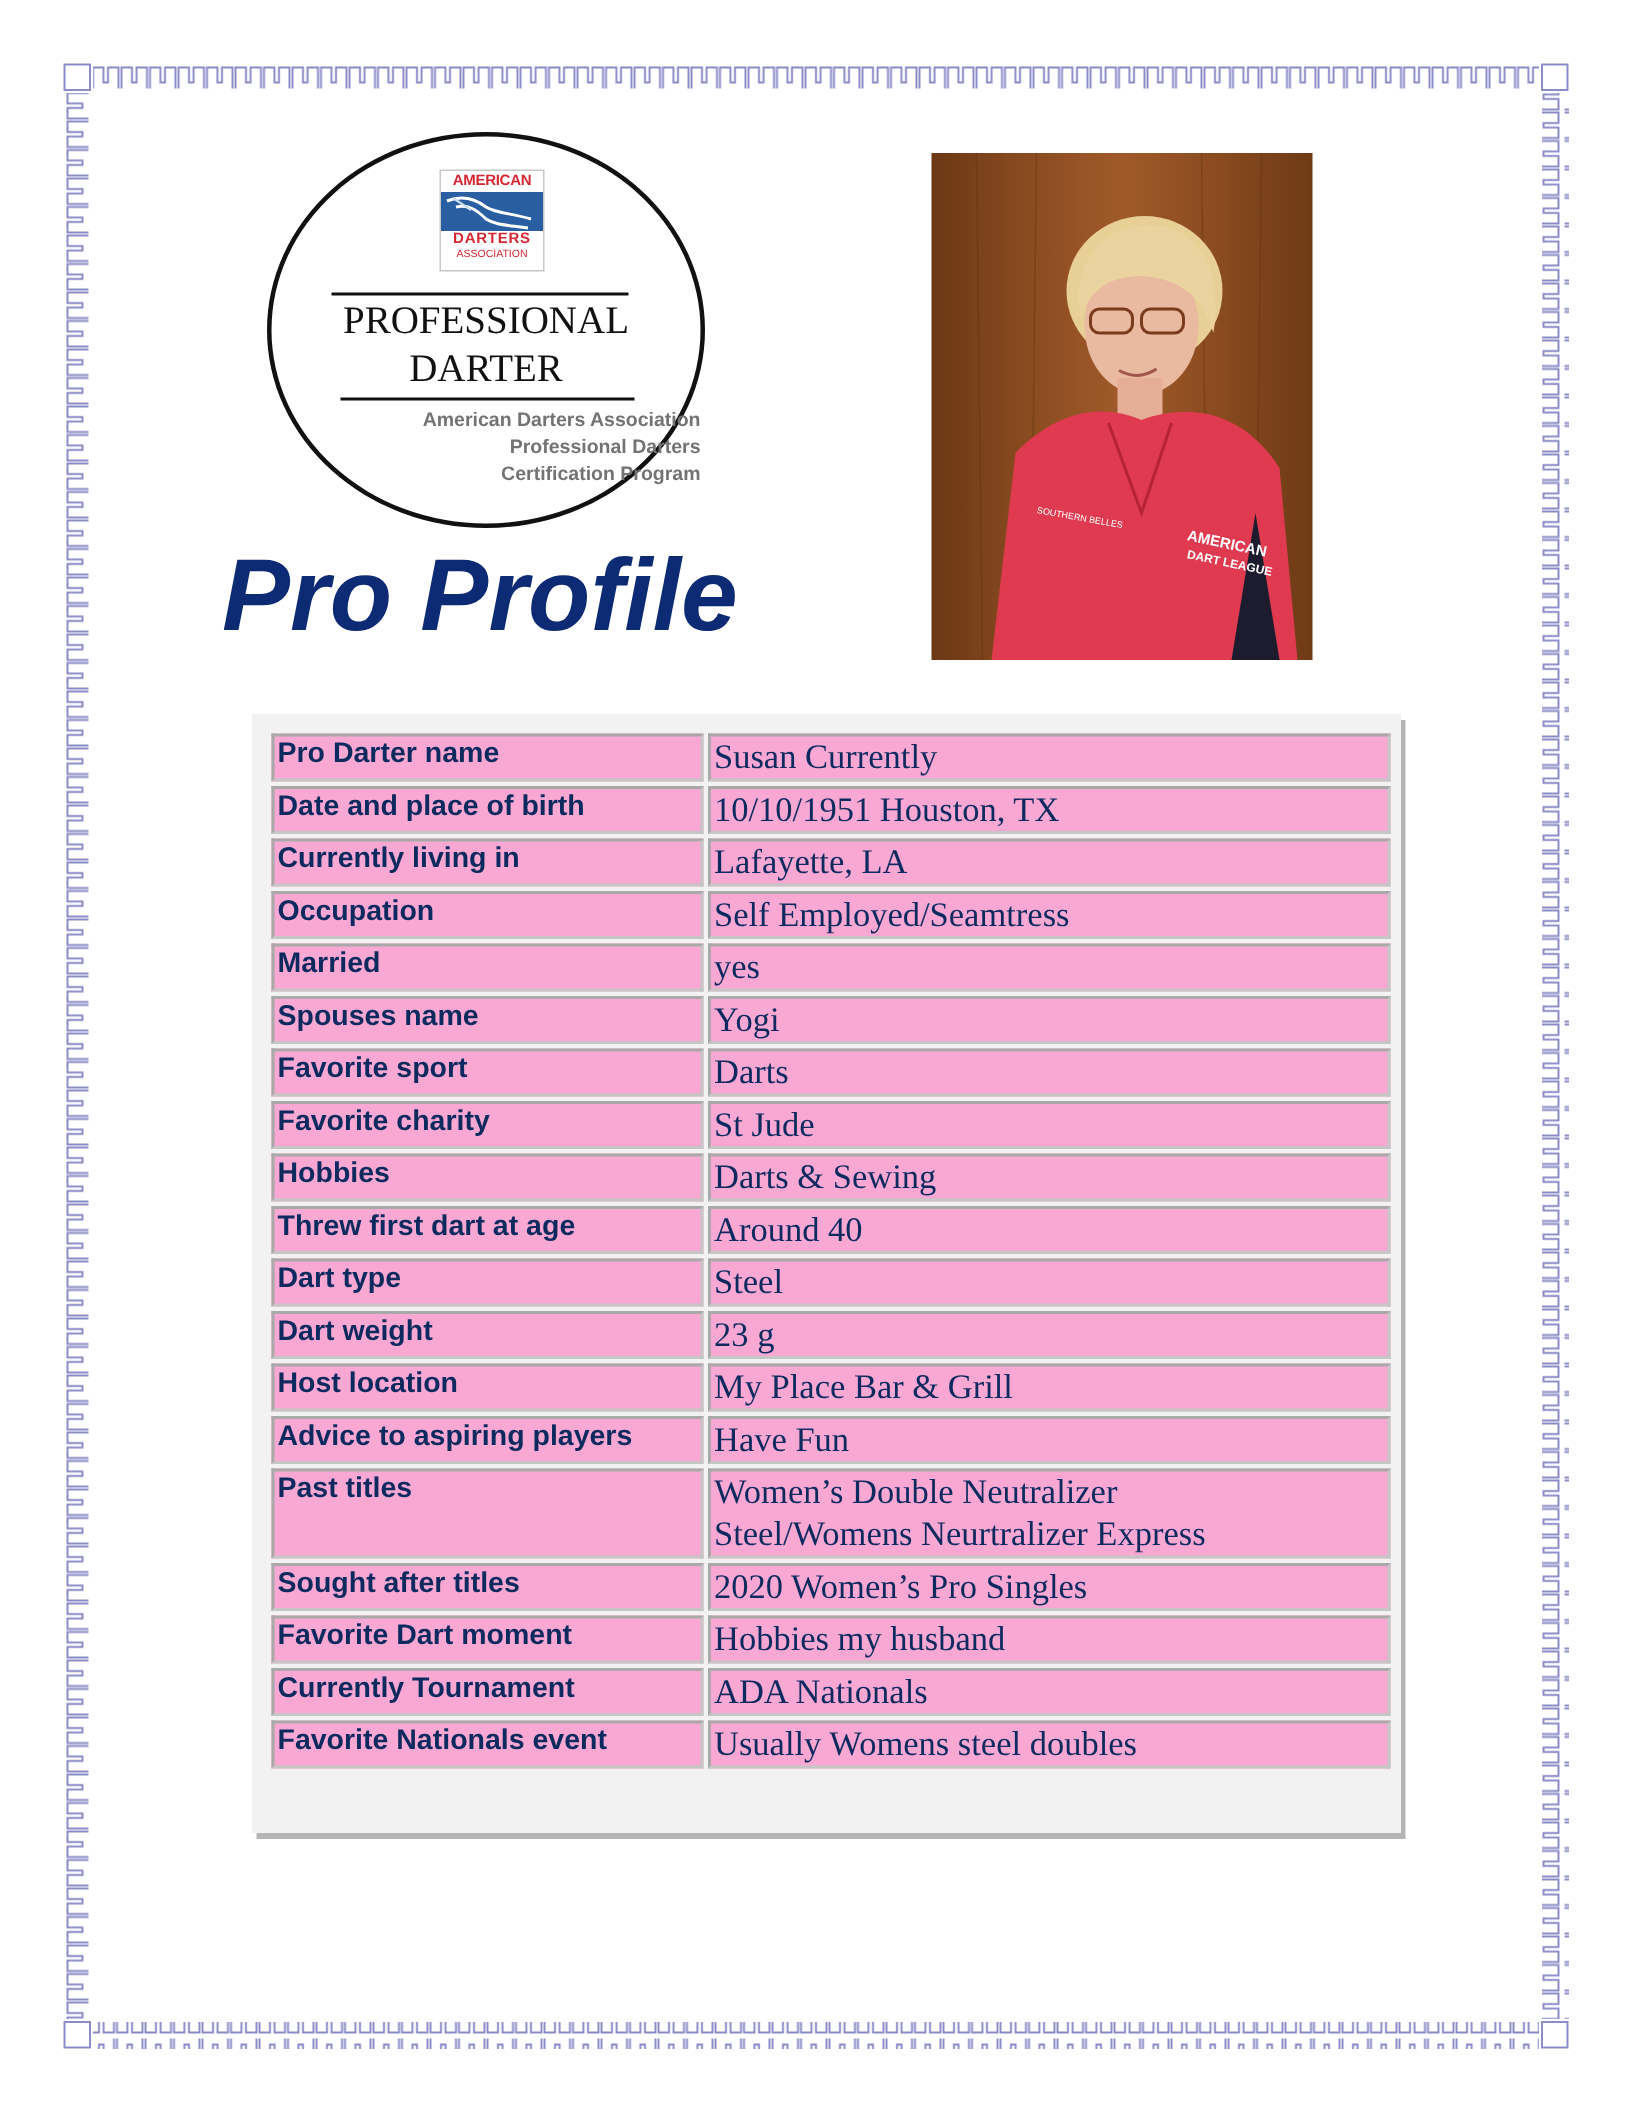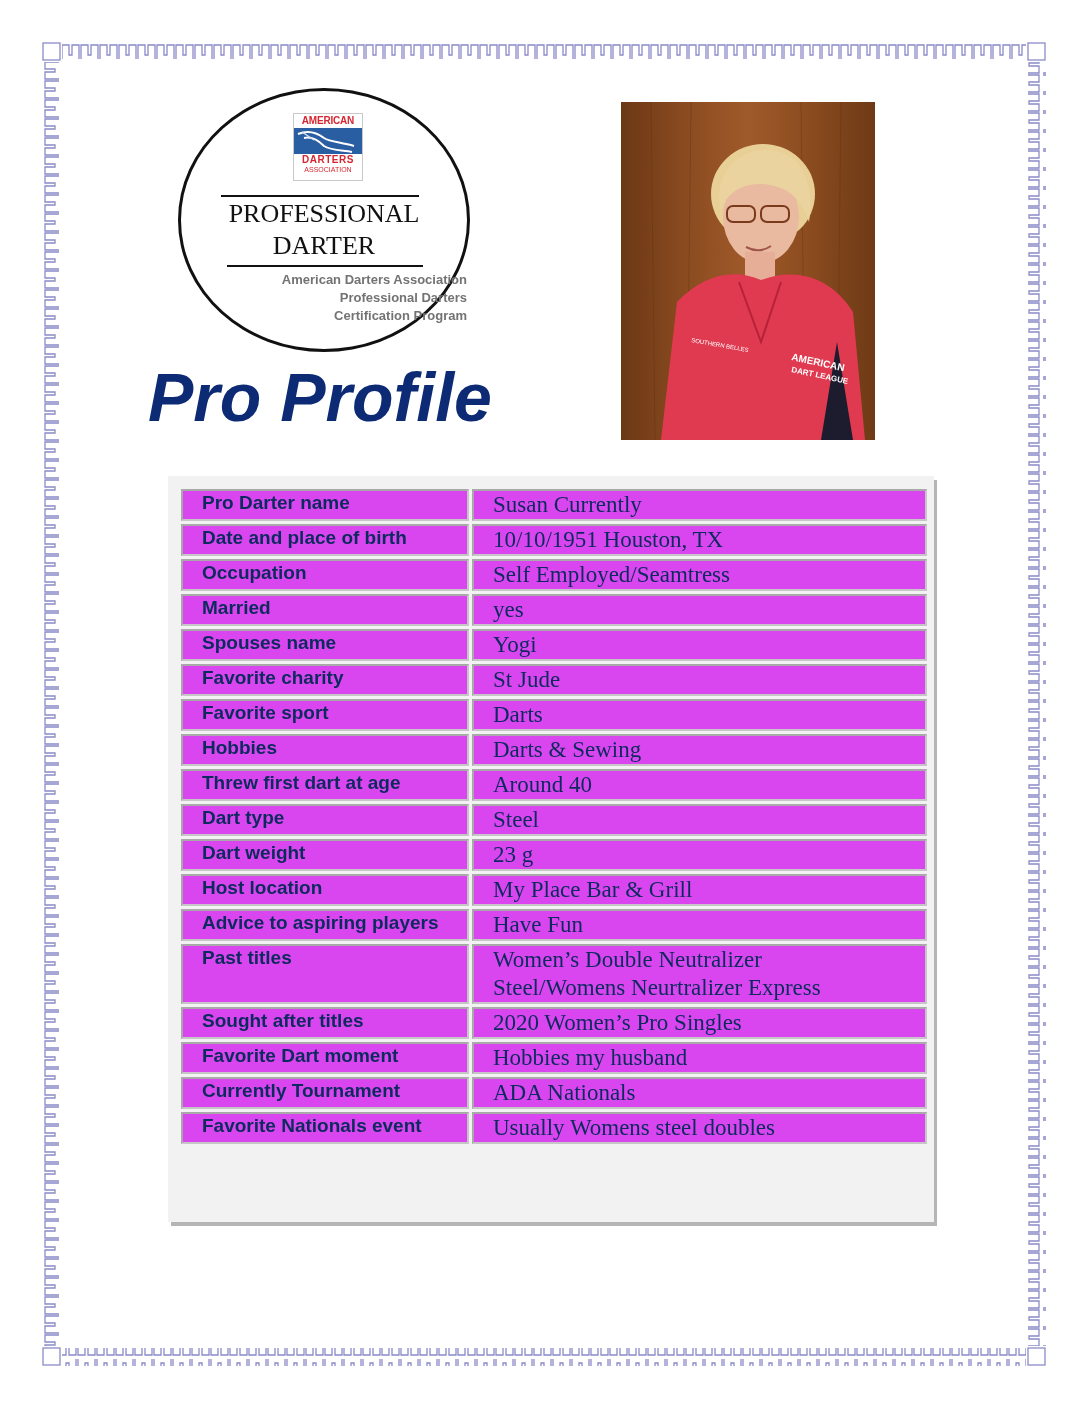--- a/index.html
+++ b/index.html
@@ -13,21 +13,21 @@
   .ada-badge .bot2 { color:#d62631; font-size:7px; text-align:center; line-height:9px; }
   .logo .rule1 { position:absolute; left:40px; top:104px; width:198px; height:2px; background:#111; }
   .logo .rule2 { position:absolute; left:46px; top:174px; width:196px; height:2px; background:#111; }
   .logo .t1 { position:absolute; left:0; right:0; top:108px; text-align:center; font-family:"Liberation Serif", serif; font-size:26px; color:#111; }
   .logo .t2 { position:absolute; left:0; right:0; top:140px; text-align:center; font-family:"Liberation Serif", serif; font-size:26px; color:#111; }
   .logo .t3 { position:absolute; left:0; right:0; top:180px; text-align:right; font-size:13px; font-weight:bold; color:#737373; line-height:18px; }
   .title { position:absolute; left:148px; top:358px; font-size:68px; font-weight:bold; font-style:italic; color:#0d2a75; letter-spacing:0px; }
   .photo { position:absolute; left:621px; top:102px; width:254px; height:338px; overflow:hidden; background:linear-gradient(90deg,#6b3815 0%,#8a4b20 25%,#a05a2a 50%,#8a4b1f 75%,#6e3a16 100%); }
   .table-wrap { position:absolute; left:168px; top:476px; width:766px; height:746px; background:#f2f2f2; box-shadow:3px 4px 0 #b5b5b5; }
   table.profile { position:absolute; left:10px; top:10px; border-collapse:separate; border-spacing:3px; width:752px; }
-  table.profile td { background:#d946ef; border:2px solid #c6c6c6; border-top-color:#a9a9a9; border-left-color:#a9a9a9; padding:0 19px; vertical-align:top; color:#0d2a5e; height:27px; box-sizing:border-box;margin-left:44px; }
+  table.profile td { background:#f9a8d4; border:2px solid #c6c6c6; border-top-color:#a9a9a9; border-left-color:#a9a9a9; padding:0 2px; vertical-align:top; color:#0d2a5e; height:27px; box-sizing:border-box;margin-left:44px; }
   td.label { width:288px; font-family:"Liberation Sans", sans-serif; font-weight:bold; font-size:19px; line-height:24px; padding-top:1px; }
   td.value { font-family:"Liberation Serif", serif; font-size:23px; line-height:28px; padding-top:1px; }
   tr.tall td { height:46px; }
 </style>
 </head>
 <body>
 
 <svg class="border-frame" width="1004" height="1324" viewBox="0 0 1004 1324">
   <defs>
     <pattern id="keyH" x="0" y="0" width="19" height="18" patternUnits="userSpaceOnUse">
@@ -102,38 +102,42 @@
     <tbody>
       <tr>
           <td class="label">Pro Darter name</td>
           <td class="value">Susan Currently</td>
         </tr>
       <tr>
           <td class="label">Date and place of birth</td>
           <td class="value">10/10/1951 Houston, TX</td>
         </tr>
       <tr>
+          <td class="label">Currently living in</td>
+          <td class="value">Lafayette, LA</td>
+        </tr>
+      <tr>
           <td class="label">Occupation</td>
           <td class="value">Self Employed/Seamtress</td>
         </tr>
       <tr>
           <td class="label">Married</td>
           <td class="value">yes</td>
         </tr>
       <tr>
           <td class="label">Spouses name</td>
           <td class="value">Yogi</td>
         </tr>
       <tr>
+          <td class="label">Favorite sport</td>
+          <td class="value">Darts</td>
+        </tr>
+      <tr>
           <td class="label">Favorite charity</td>
           <td class="value">St Jude</td>
-        </tr>
-      <tr>
-          <td class="label">Favorite sport</td>
-          <td class="value">Darts</td>
         </tr>
       <tr>
           <td class="label">Hobbies</td>
           <td class="value">Darts &amp; Sewing</td>
         </tr>
       <tr>
           <td class="label">Threw first dart at age</td>
           <td class="value">Around 40</td>
         </tr>
       <tr>

